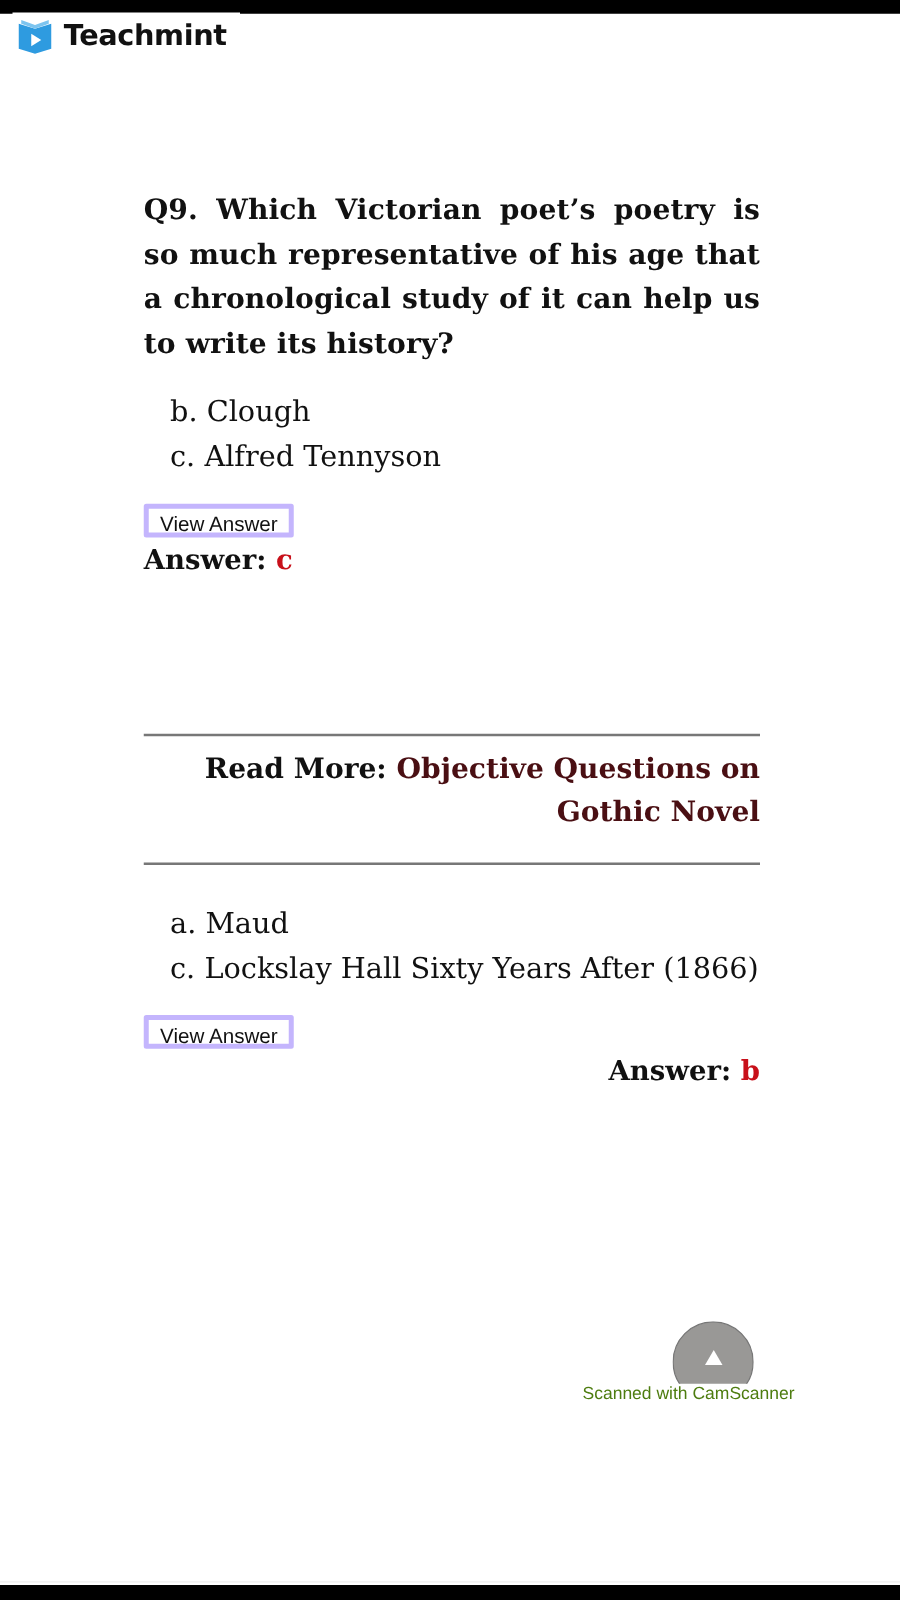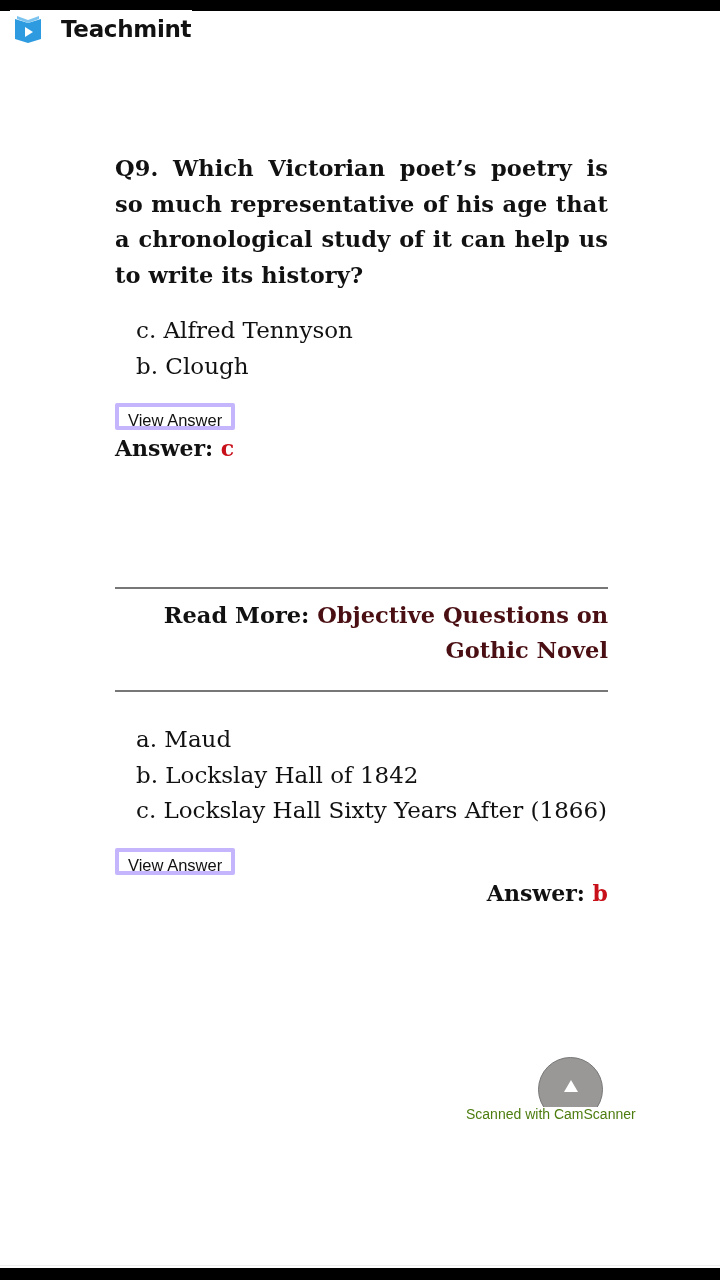--- a/index.html
+++ b/index.html
@@ -4,21 +4,21 @@
   <style>
     * { box-sizing: border-box; margin: 0; padding: 0; }
     html, body { width: 720px; height: 1280px; background: #ffffff; overflow: hidden; }
     body { position: relative; font-family: "DejaVu Serif", serif; color: #111; }
 
     .top-bar { position: absolute; left: 0; top: 0; width: 720px; height: 11px; background: #000; }
     .bottom-bar { position: absolute; left: 0; bottom: 0; width: 720px; height: 12px; background: #000; }
     .bottom-sep { position: absolute; left: 0; bottom: 14px; width: 720px; height: 1px; background: #eee; }
 
     .logo { position: absolute; left: 10px; top: 10px; width: 182px; height: 38px; background: #fff;
-            display: flex; align-items: center; gap: 18px; padding-left: 3px; }
+            display: flex; align-items: center; gap: 8px; padding-left: 3px; }
     .logo-icon { width: 30px; height: 30px; display: block; }
     .logo-text { font-family: "DejaVu Sans", sans-serif; font-weight: bold; font-size: 23px; color: #111; letter-spacing: -0.3px; }
 
     .content { position: absolute; left: 115px; width: 493px; }
 
     .question { font-weight: bold; font-size: 22.5px; line-height: 35.5px; text-align: justify; text-align-last: left; color: #111; letter-spacing: 0.1px; }
 
     .options { list-style: none; padding-left: 21px; }
     .options li { font-size: 23px; line-height: 35.5px; color: #111; }
 
@@ -50,22 +50,22 @@
     <path d="M2 5 L15 9 L28 5 L28 25 L15 29 L2 25 Z" fill="#2e9be0"></path>
     <path d="M4 2 L15 6 L26 2 L26 5 L15 9 L4 5 Z" fill="#7cc4ef"></path>
     <path d="M12 13 L20 18 L12 23 Z" fill="#ffffff"></path>
   </svg>
   <span class="logo-text">Teachmint</span>
 </div>
 
 <div class="content" style="top:151px;">
   <p class="question">Q9. Which Victorian poet’s poetry is so much representative of his age that a chronological study of it can help us to write its history?</p>
   <ul class="options" style="margin-top:20px;">
+    <li>b. Clough</li>
     <li>c. Alfred Tennyson</li>
-    <li>b. Clough</li>
   </ul>
   <div style="margin-top:19px;">
     <button class="view-btn">View Answer</button>
   </div>
   <div class="answer-line" style="margin-top:2px;">
     <span>Answer:</span>
     <span class="answer-value">c</span>
   </div>
 </div>
 
@@ -73,21 +73,20 @@
 
 <div class="readmore" style="top:598px;">
   <span>Read More</span><span>: </span><a class="readmore-link">Objective Questions on Gothic Novel</a>
 </div>
 
 <div class="hr" style="top:690px;"></div>
 
 <div class="content" style="top:702px;">
   <ul class="options" style="margin-top:20px;">
     <li>a. Maud</li>
-    <li>b. Lockslay Hall of 1842</li>
     <li>c. Lockslay Hall Sixty Years After (1866)</li>
   </ul>
   <div style="margin-top:19px;">
     <button class="view-btn">View Answer</button>
   </div>
   <div class="answer-line" style="margin-top:2px;text-align:right;">
     <span>Answer:</span>
     <span class="answer-value">b</span>
   </div>
 </div>

